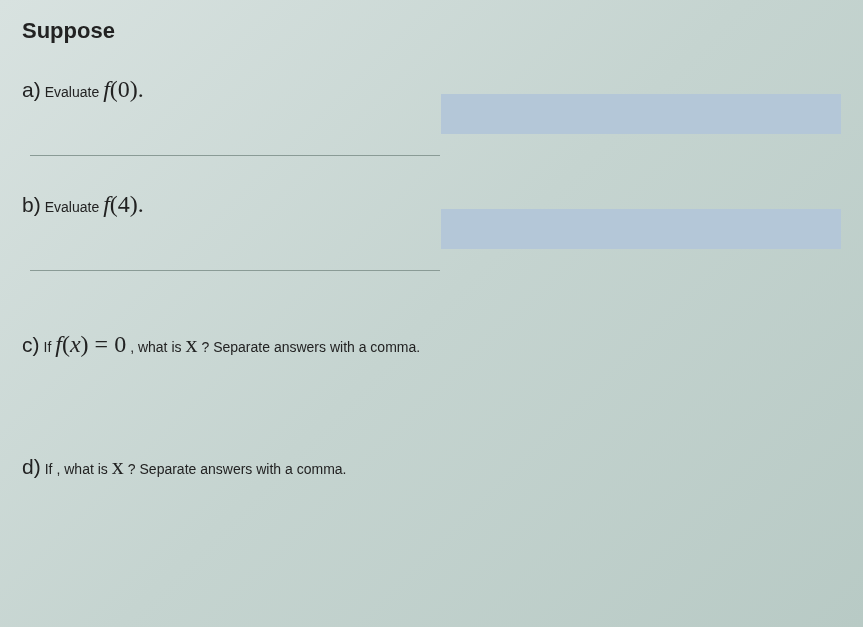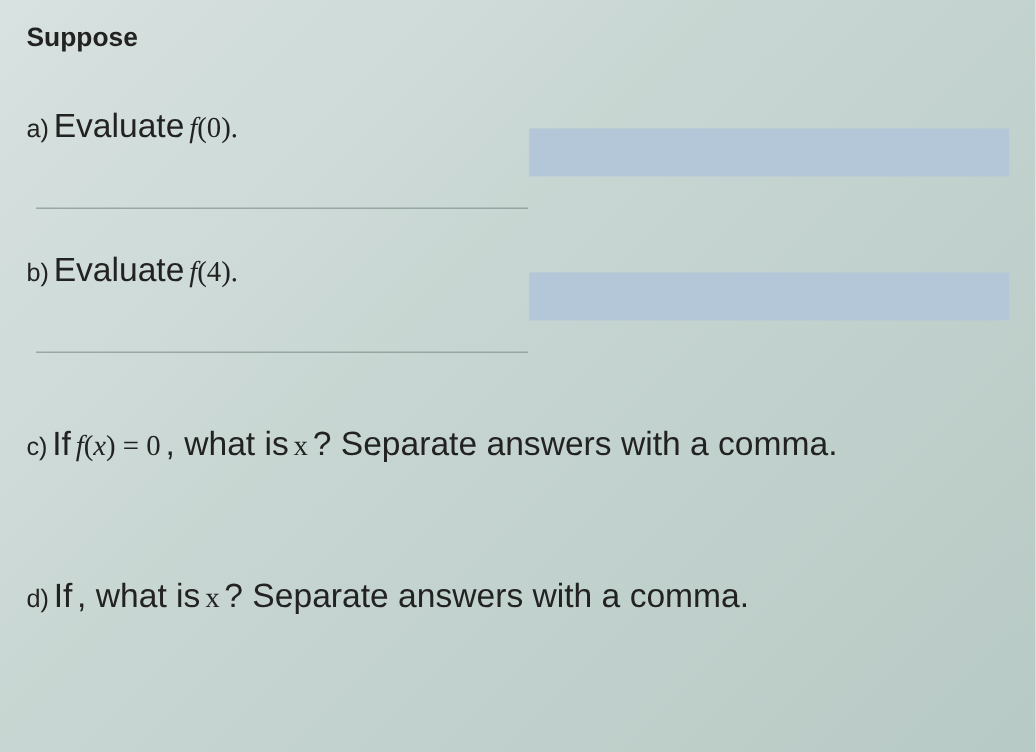--- a/index.html
+++ b/index.html
@@ -12,21 +12,21 @@
       height: 627px;
       background: linear-gradient(135deg, #d8e2e0 0%, #c5d4d0 50%, #b8cac5 100%);
       font-family: Arial, Helvetica, sans-serif;
       padding: 18px 22px;
       position: relative;
       overflow: hidden;
     }
     .intro {
       font-size: 22px;
       color: #222;
-      margin-bottom: 45px;
+      margin-bottom: 32px;
       display: flex;
       align-items: baseline;
       gap: 6px;
     }
     .intro .label {
       font-weight: 600;
     }
     .math {
       font-family: 'Times New Roman', Times, serif;
       font-size: 24px;
@@ -79,21 +79,21 @@
       height: 0;
       border-bottom: 1px solid #8a9b96;
       margin-top: 52px;
       margin-left: 8px;
     }
     .q-a { margin-bottom: 10px; }
     .q-b { margin-top: 35px; margin-bottom: 10px; }
     .q-c { margin-top: 60px; }
     .q-d { margin-top: 95px; }
     .plain-text {
-      font-size: 28px;
+      font-size: 14px;
       color: #222;
     }
   </style>
 </head>
 <body>
 
 <div class="intro">
   <span class="label">Suppose</span>
 </div>
 

